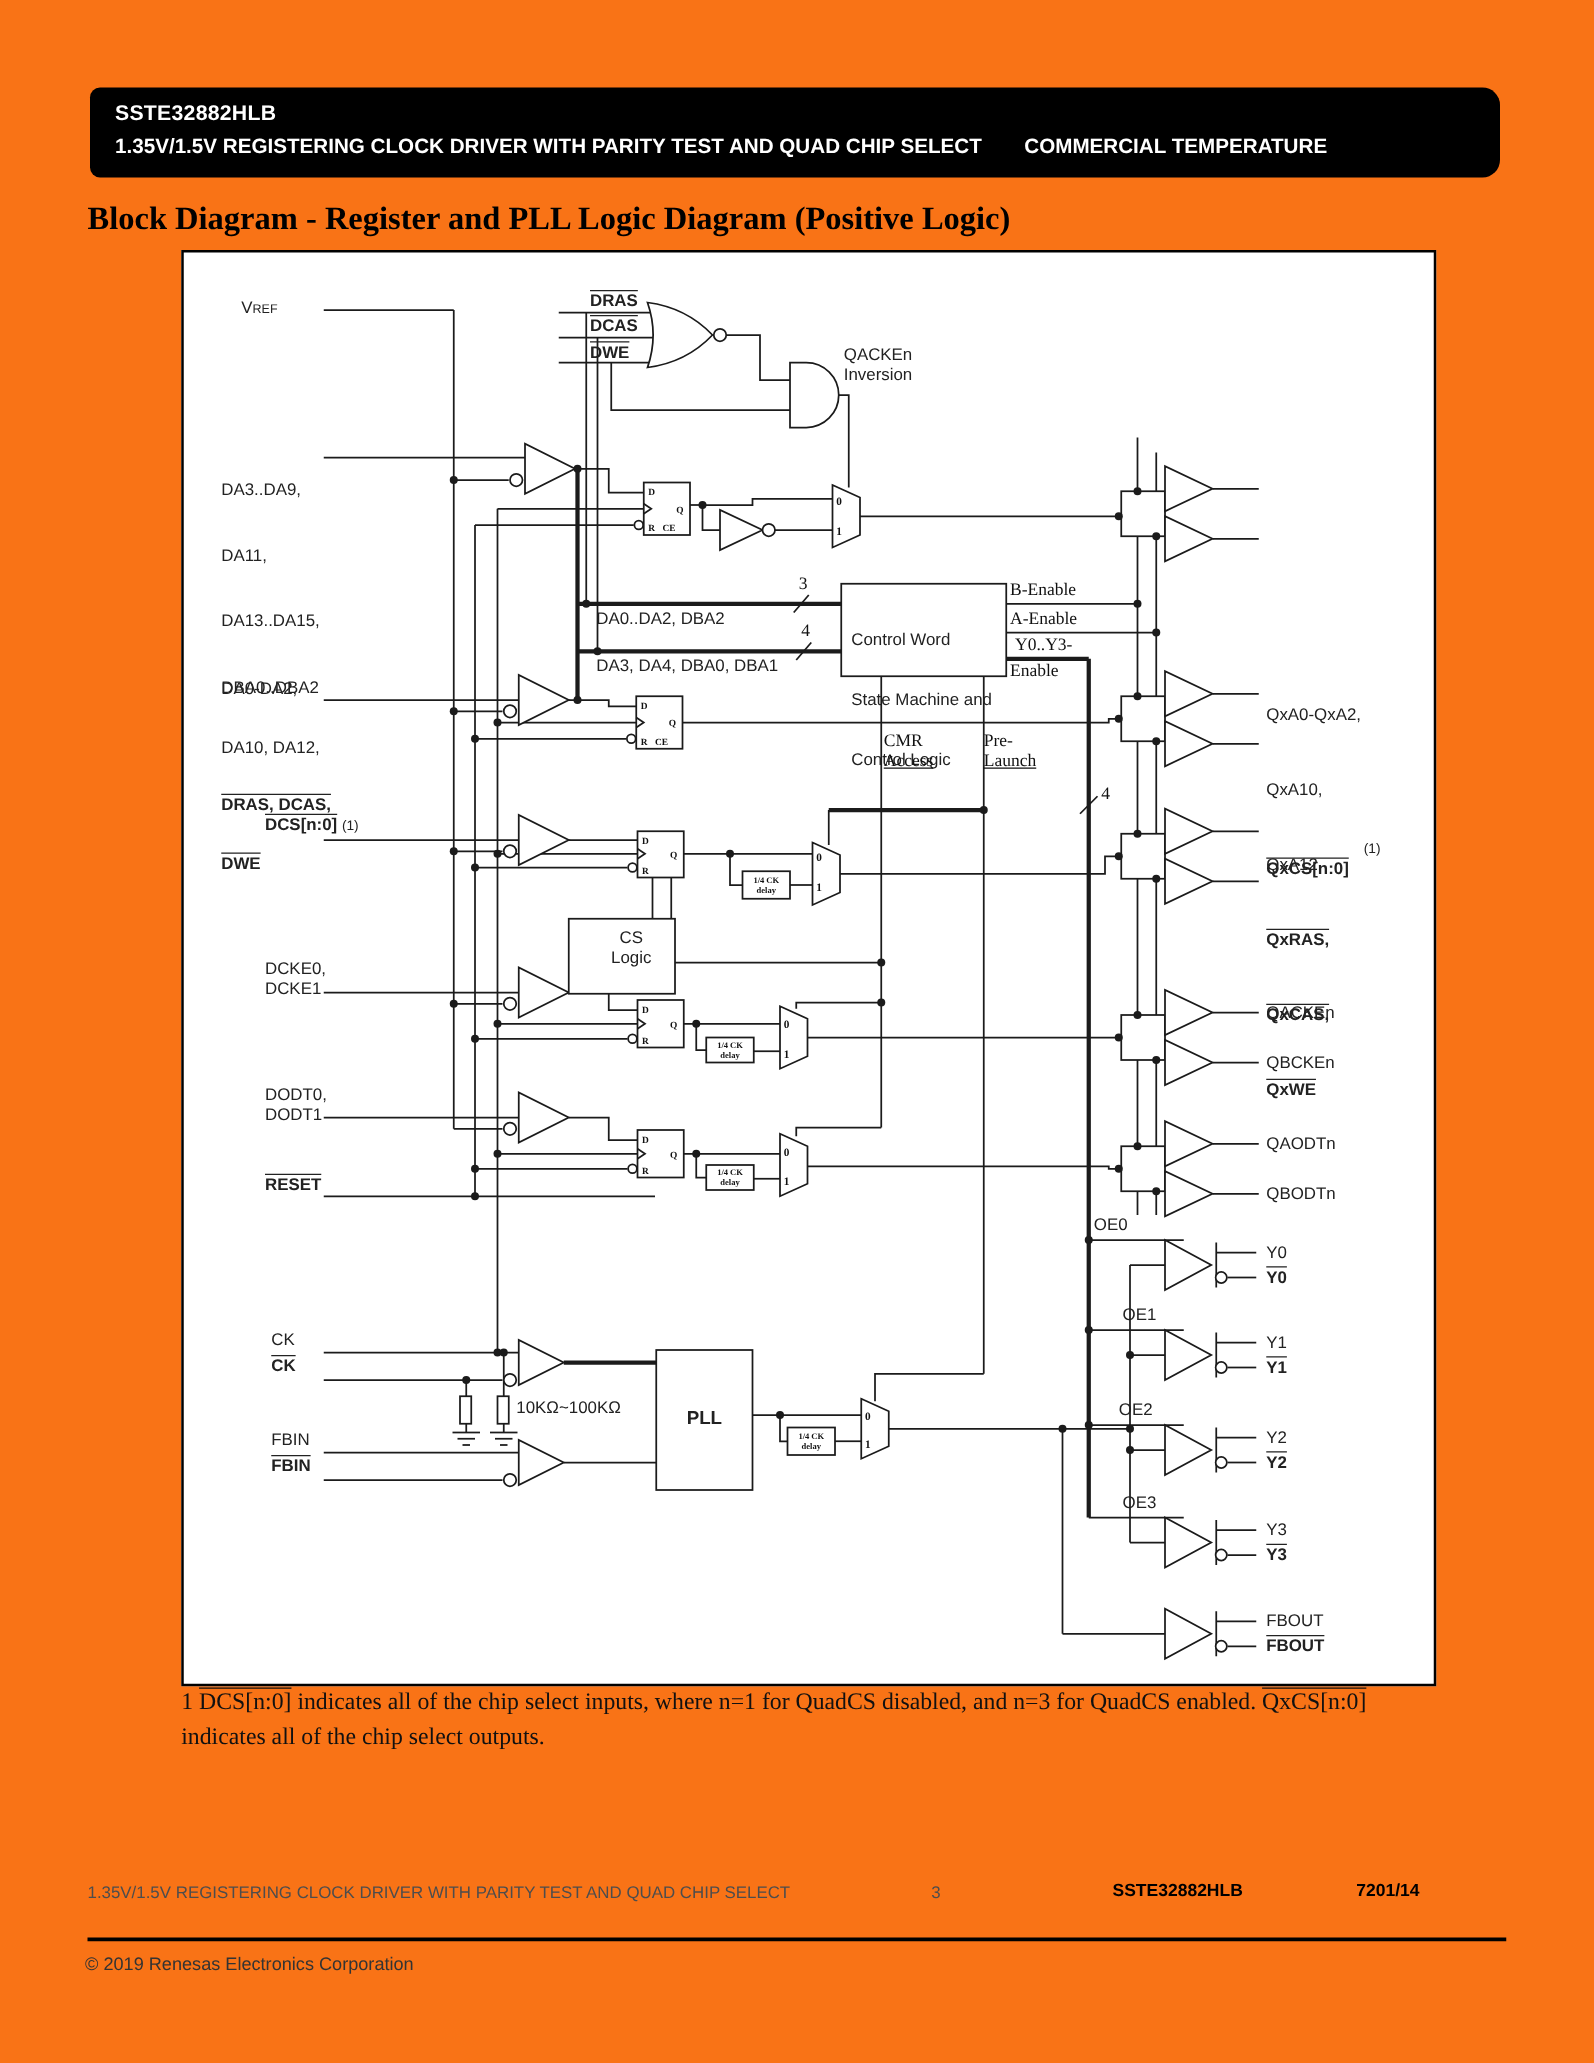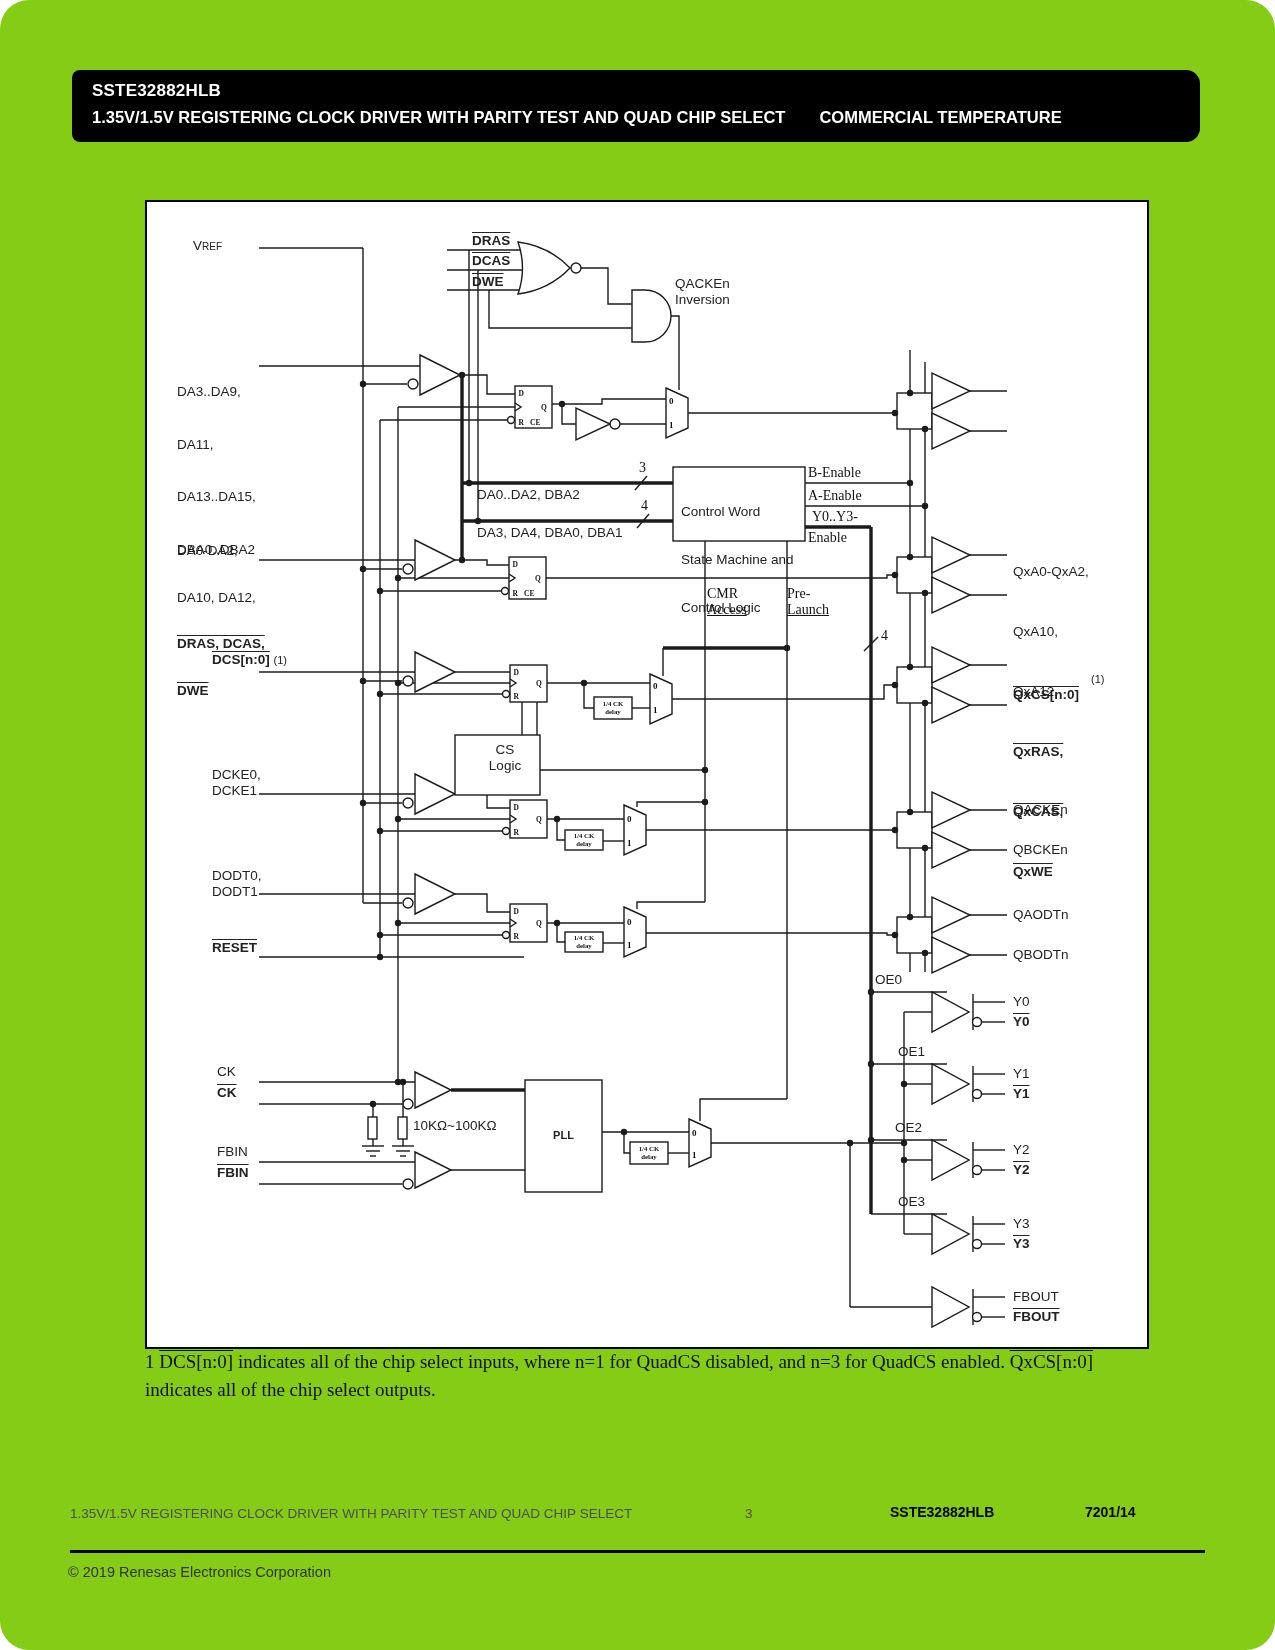--- a/index.html
+++ b/index.html
@@ -1,17 +1,17 @@
 <!DOCTYPE html>
 <html><head>
 <meta charset="utf-8">
 <style>
   html,body{margin:0;padding:0;background:#fff;}
   body{width:1275px;height:1650px;position:relative;font-family:"Liberation Sans",sans-serif;}
-  #page{position:absolute;inset:0;background:#84cc16;border-radius:29px;}
+  #page{position:absolute;inset:0;background:#f97316;}
 
   
   .hdr{position:absolute;left:72px;top:70px;width:1128px;height:72px;background:#000;border-radius:8px 14px 14px 8px;color:#fff;}
   .hdr .l1{position:absolute;left:20px;top:11px;font-size:17px;font-weight:bold;letter-spacing:.2px;}
   .hdr .l2{position:absolute;left:20px;top:38px;font-size:16.5px;font-weight:bold;white-space:pre;}
   .hdr .l2 .gap{display:inline-block;width:34px;}
 
   .ptitle{position:absolute;left:70px;top:160px;font-family:"Liberation Serif",serif;font-weight:bold;font-size:26px;color:#000;}
 
   
@@ -51,20 +51,21 @@
 </head>
 <body>
 
 <div id="page">
 
   <div class="hdr">
     <div class="l1">SSTE32882HLB</div>
     <div class="l2"><span>1.35V/1.5V REGISTERING CLOCK DRIVER WITH PARITY TEST AND QUAD CHIP SELECT</span><span class="gap"></span><span>COMMERCIAL TEMPERATURE</span></div>
   </div>
 
+  <div class="ptitle">Block Diagram - Register and PLL Logic Diagram (Positive Logic)</div>
 
   <div id="diagram">
     <svg width="1000" height="1145" viewBox="0 0 1000 1145">
 
       <g>
         <line class="w" x1="216" y1="46" x2="216" y2="701"></line>
         <line class="w" x1="233" y1="218" x2="233" y2="755"></line>
         <line class="w" x1="251" y1="205" x2="251" y2="880"></line>
         <line class="w" x1="322" y1="48" x2="322" y2="281"></line>
         <line class="w" x1="331" y1="68" x2="331" y2="319"></line>
@@ -430,21 +431,21 @@
 
     <div class="lbl" style="left:65px;top:565px"><span>DCKE0,</span><br><span>DCKE1</span></div>
     <div class="lbl" style="left:65px;top:666px"><span>DODT0,</span><br><span>DODT1</span></div>
     <div class="lbl ov" style="left:65px;top:738px">RESET</div>
 
     <div class="lbl" style="left:70px;top:862px">CK</div>
     <div class="lbl ov" style="left:70px;top:883px">CK</div>
     <div class="lbl" style="left:70px;top:942px">FBIN</div>
     <div class="lbl ov" style="left:70px;top:963px">FBIN</div>
     <div class="lbl" style="left:266px;top:916px">10KΩ~100KΩ</div>
-    <div class="lbl bold ctr" style="left:378px;top:925px;width:77px;font-size:11px">PLL</div>
+    <div class="lbl bold ctr" style="left:378px;top:925px;width:77px;font-size:15px">PLL</div>
 
     <div class="lbl" style="left:330px;top:285px">DA0..DA2, DBA2</div>
     <div class="lbl" style="left:330px;top:323px">DA3, DA4, DBA0, DBA1</div>
     <div class="lbl srf" style="left:492px;top:258px">3</div>
     <div class="lbl srf" style="left:494px;top:296px">4</div>
     <div class="lbl srf" style="left:734px;top:426px">4</div>
 
     <div class="lbl" style="left:534px;top:270px">
       <div>Control Word</div>
       <div>State Machine and</div>

